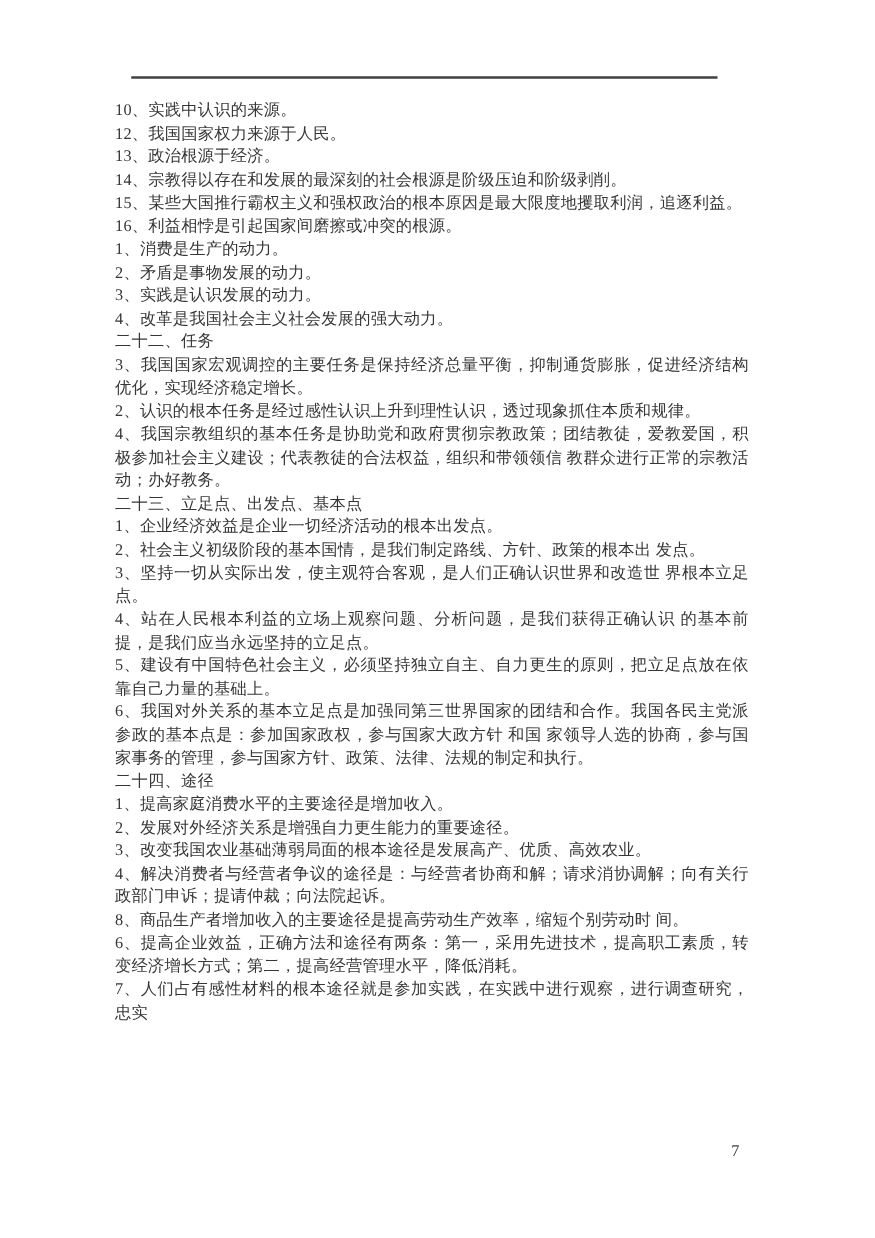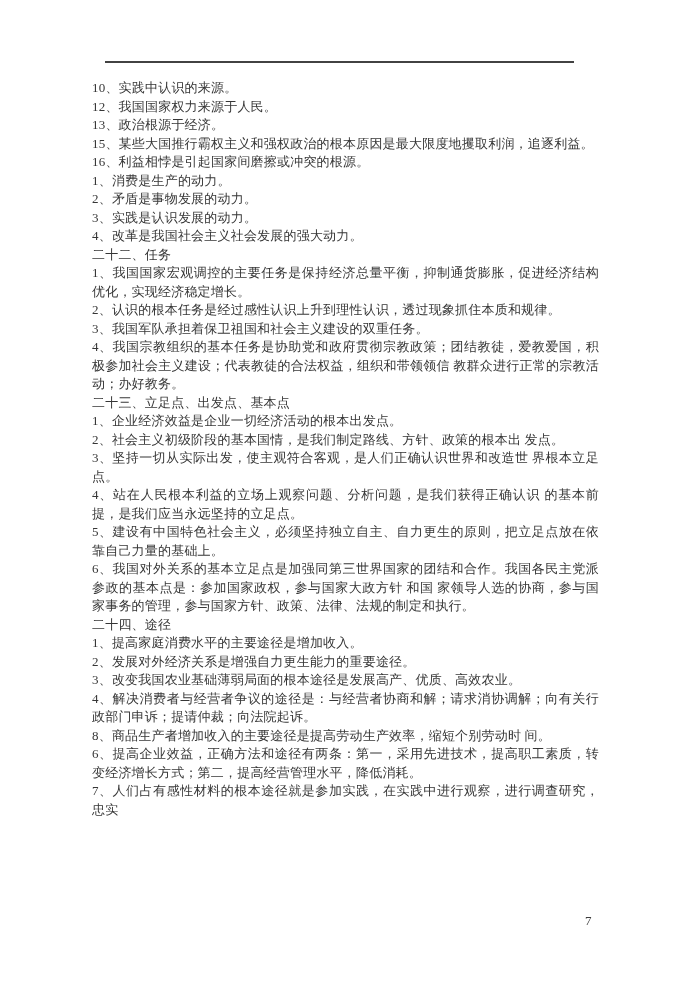--- a/index.html
+++ b/index.html
@@ -49,30 +49,30 @@
 </style>
 </head>
 <body>
 
 <div class="page">
   <div class="header-rule"></div>
   <div class="doc-body">
       <p class="item">10、实践中认识的来源。</p>
       <p class="item">12、我国国家权力来源于人民。</p>
       <p class="item">13、政治根源于经济。</p>
+      <p class="item">14、宗教得以存在和发展的最深刻的社会根源是阶级压迫和阶级剥削。</p>
       <p class="item">15、某些大国推行霸权主义和强权政治的根本原因是最大限度地攫取利润，追逐利益。</p>
       <p class="item">16、利益相悖是引起国家间磨擦或冲突的根源。</p>
       <p class="item">1、消费是生产的动力。</p>
       <p class="item">2、矛盾是事物发展的动力。</p>
       <p class="item">3、实践是认识发展的动力。</p>
       <p class="item">4、改革是我国社会主义社会发展的强大动力。</p>
       <p class="heading">二十二、任务</p>
-      <p class="item">1、我国国家宏观调控的主要任务是保持经济总量平衡，抑制通货膨胀，促进经济结构优化，实现经济稳定增长。</p>
+      <p class="item">3、我国国家宏观调控的主要任务是保持经济总量平衡，抑制通货膨胀，促进经济结构优化，实现经济稳定增长。</p>
       <p class="item">2、认识的根本任务是经过感性认识上升到理性认识，透过现象抓住本质和规律。</p>
-      <p class="item">3、我国军队承担着保卫祖国和社会主义建设的双重任务。</p>
       <p class="item">4、我国宗教组织的基本任务是协助党和政府贯彻宗教政策；团结教徒，爱教爱国，积极参加社会主义建设；代表教徒的合法权益，组织和带领领信 教群众进行正常的宗教活动；办好教务。</p>
       <p class="heading">二十三、立足点、出发点、基本点</p>
       <p class="item">1、企业经济效益是企业一切经济活动的根本出发点。</p>
       <p class="item">2、社会主义初级阶段的基本国情，是我们制定路线、方针、政策的根本出 发点。</p>
       <p class="item">3、坚持一切从实际出发，使主观符合客观，是人们正确认识世界和改造世 界根本立足点。</p>
       <p class="item">4、站在人民根本利益的立场上观察问题、分析问题，是我们获得正确认识 的基本前提，是我们应当永远坚持的立足点。</p>
       <p class="item">5、建设有中国特色社会主义，必须坚持独立自主、自力更生的原则，把立足点放在依靠自己力量的基础上。</p>
       <p class="item">6、我国对外关系的基本立足点是加强同第三世界国家的团结和合作。我国各民主党派参政的基本点是：参加国家政权，参与国家大政方针 和国 家领导人选的协商，参与国家事务的管理，参与国家方针、政策、法律、法规的制定和执行。</p>
       <p class="heading">二十四、途径</p>
       <p class="item">1、提高家庭消费水平的主要途径是增加收入。</p>

